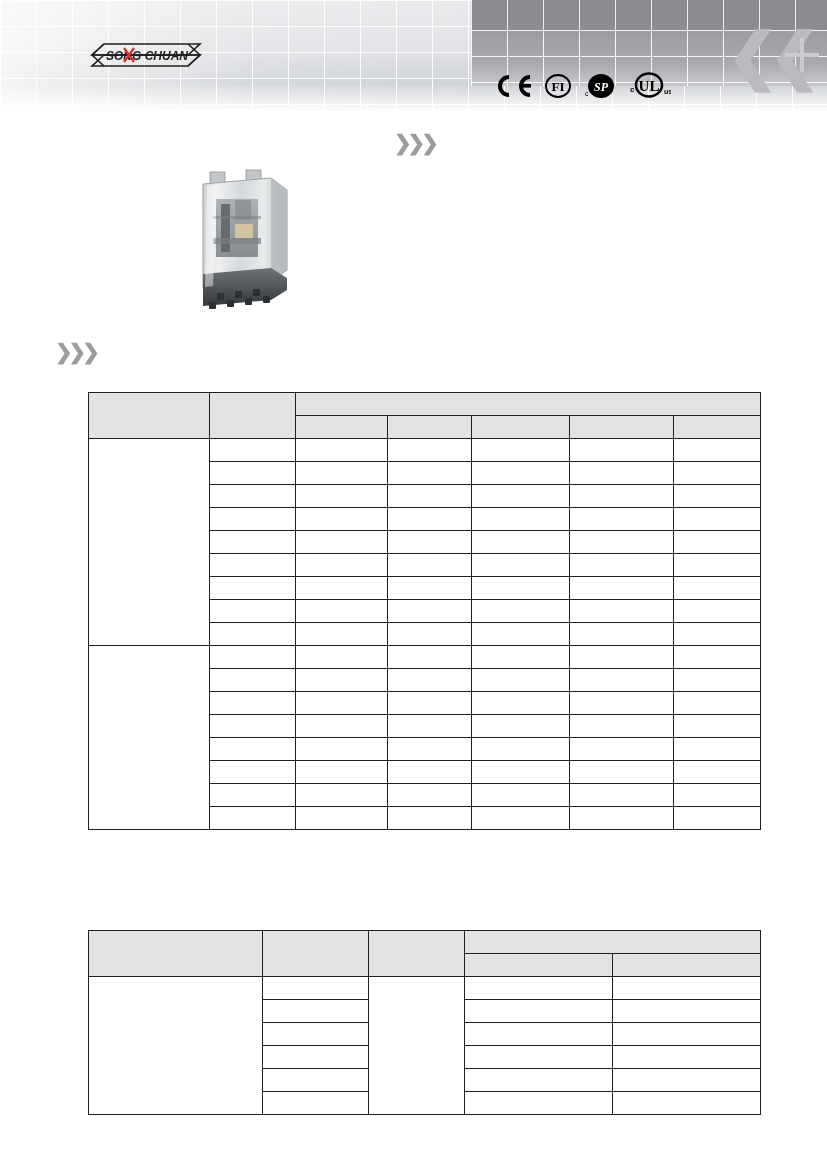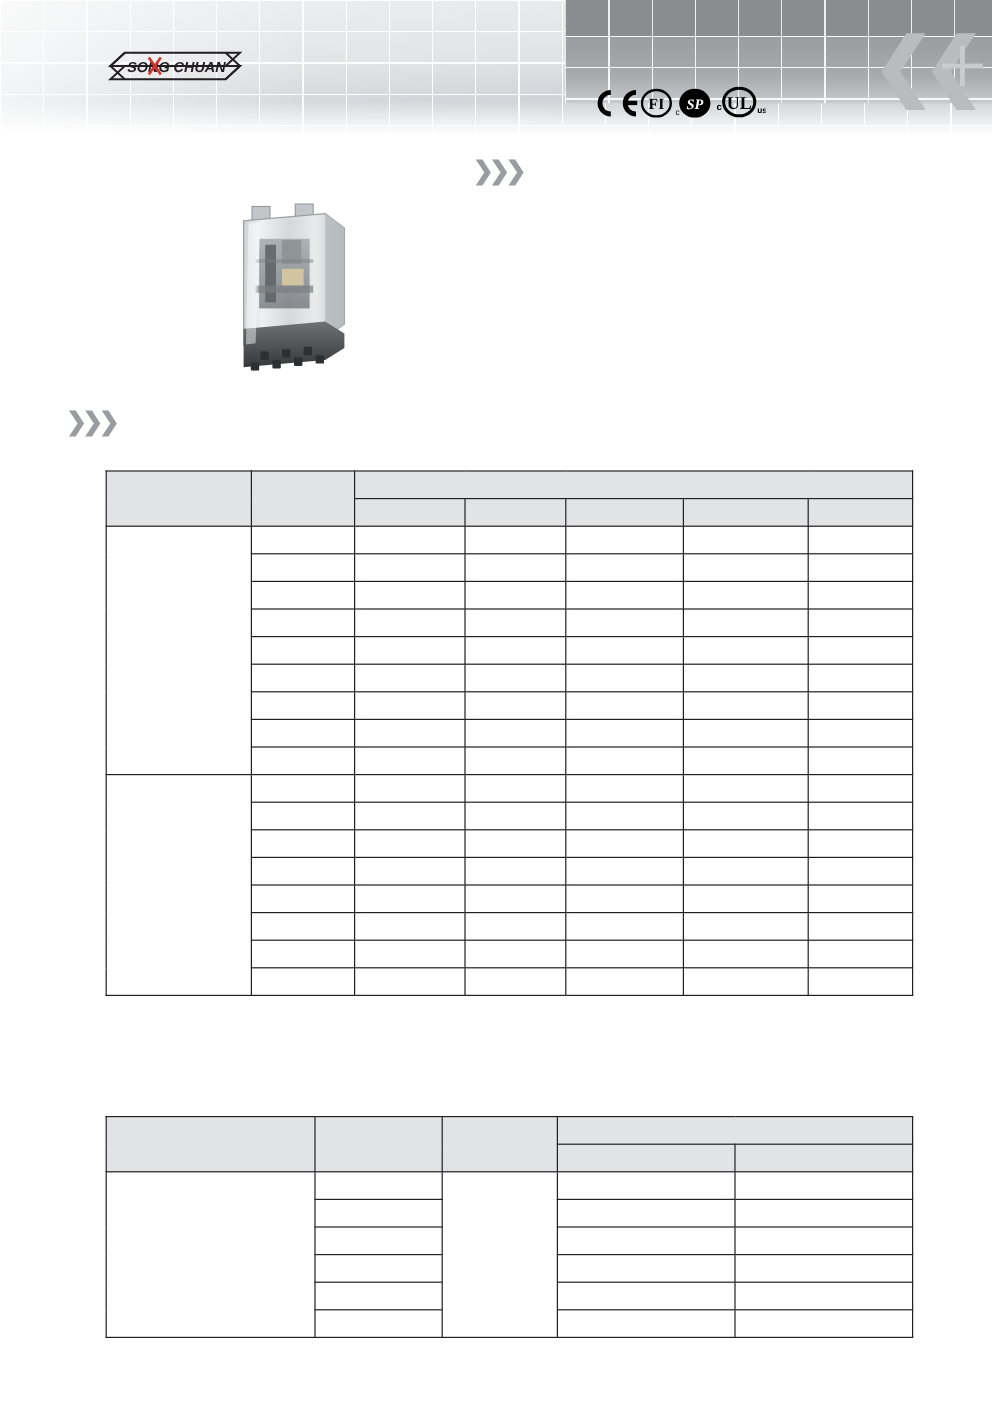--- a/index.html
+++ b/index.html
@@ -96,20 +96,21 @@
   }
   .logo svg { display: block; }
 
   
   .certs {
     position: absolute;
     left: 492px; top: 70px;
     height: 32px;
     display: flex;
     align-items: center;
+    gap: 11px;
   }
   .cert { position: relative; height: 30px; display: flex; align-items: center; }
   .cert svg { display: block; }
 
   
   .arrow-bullet {
     position: absolute;
     color: #9a9c9f;
     font-weight: bold;
     letter-spacing: -4px;

